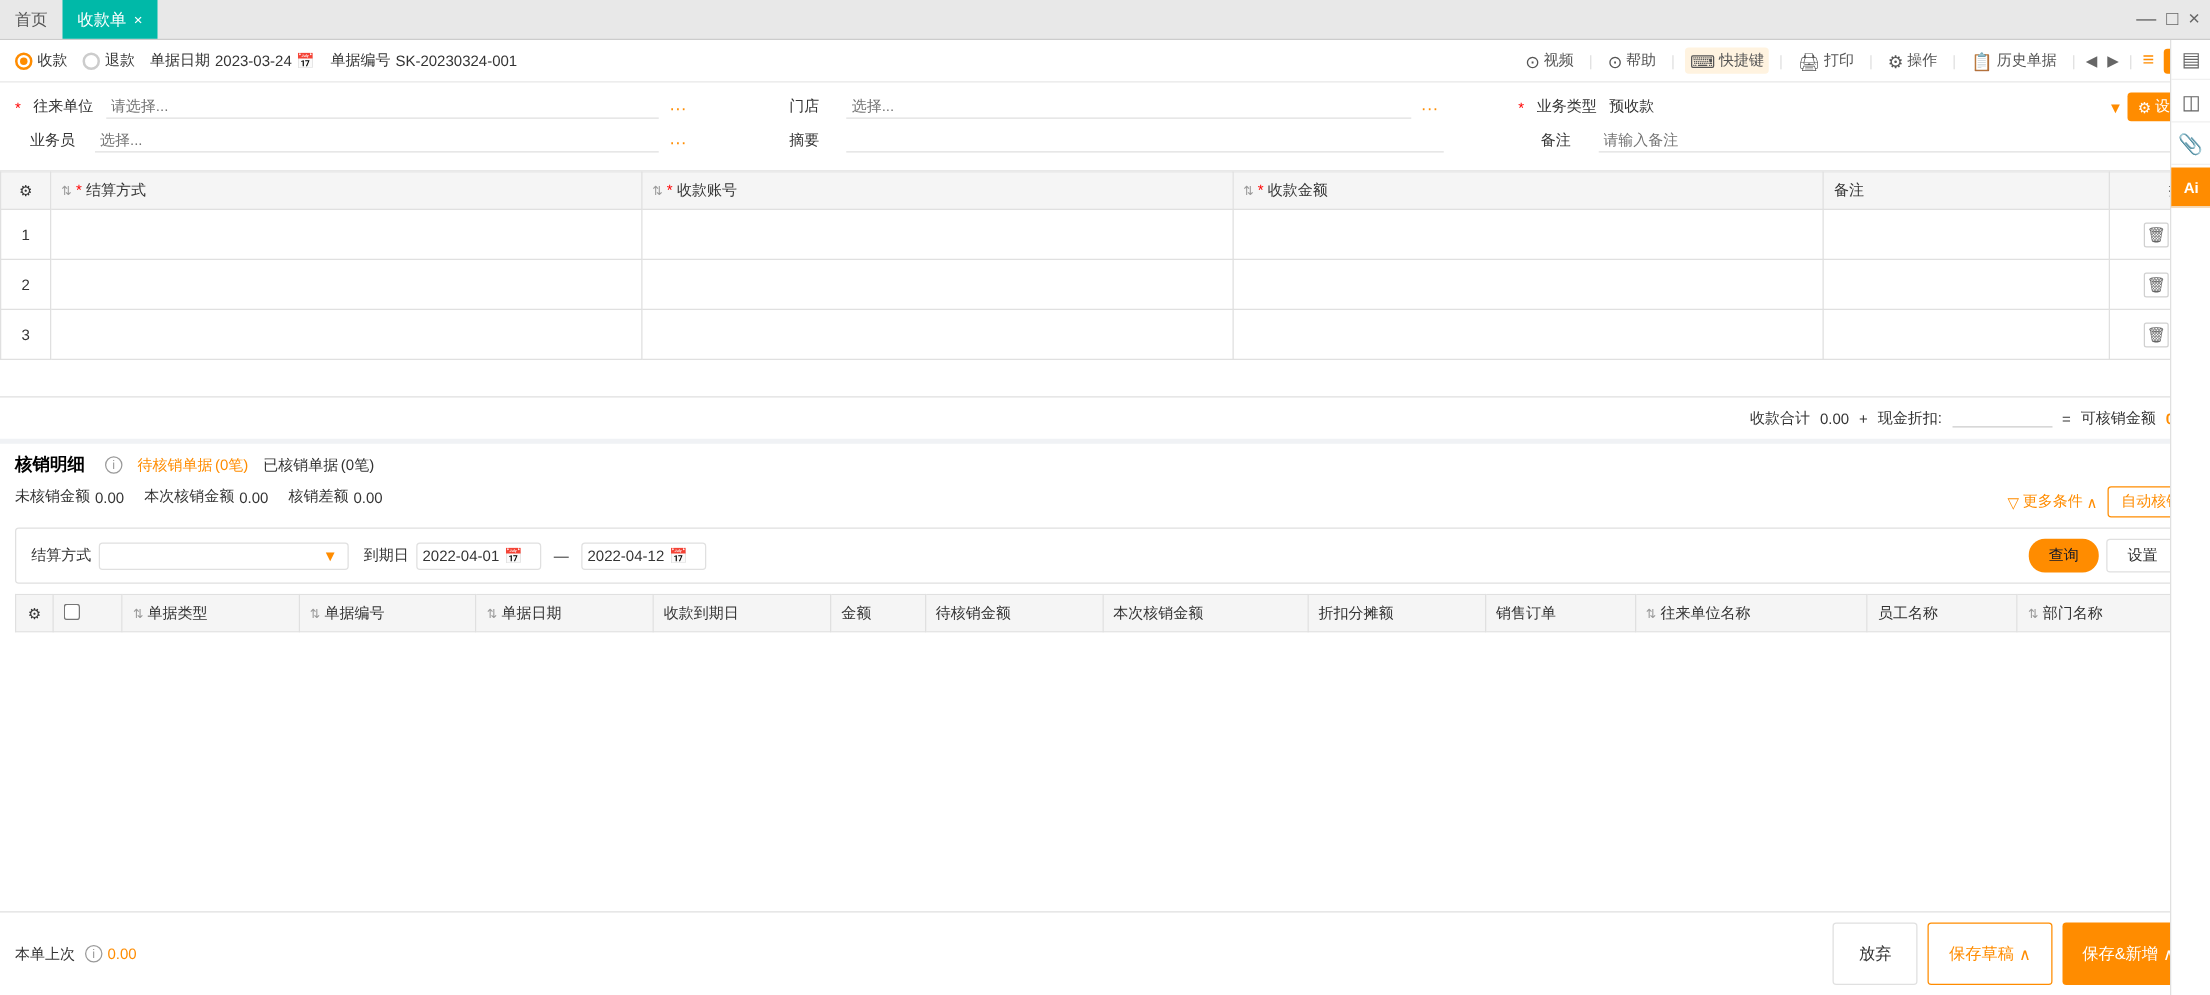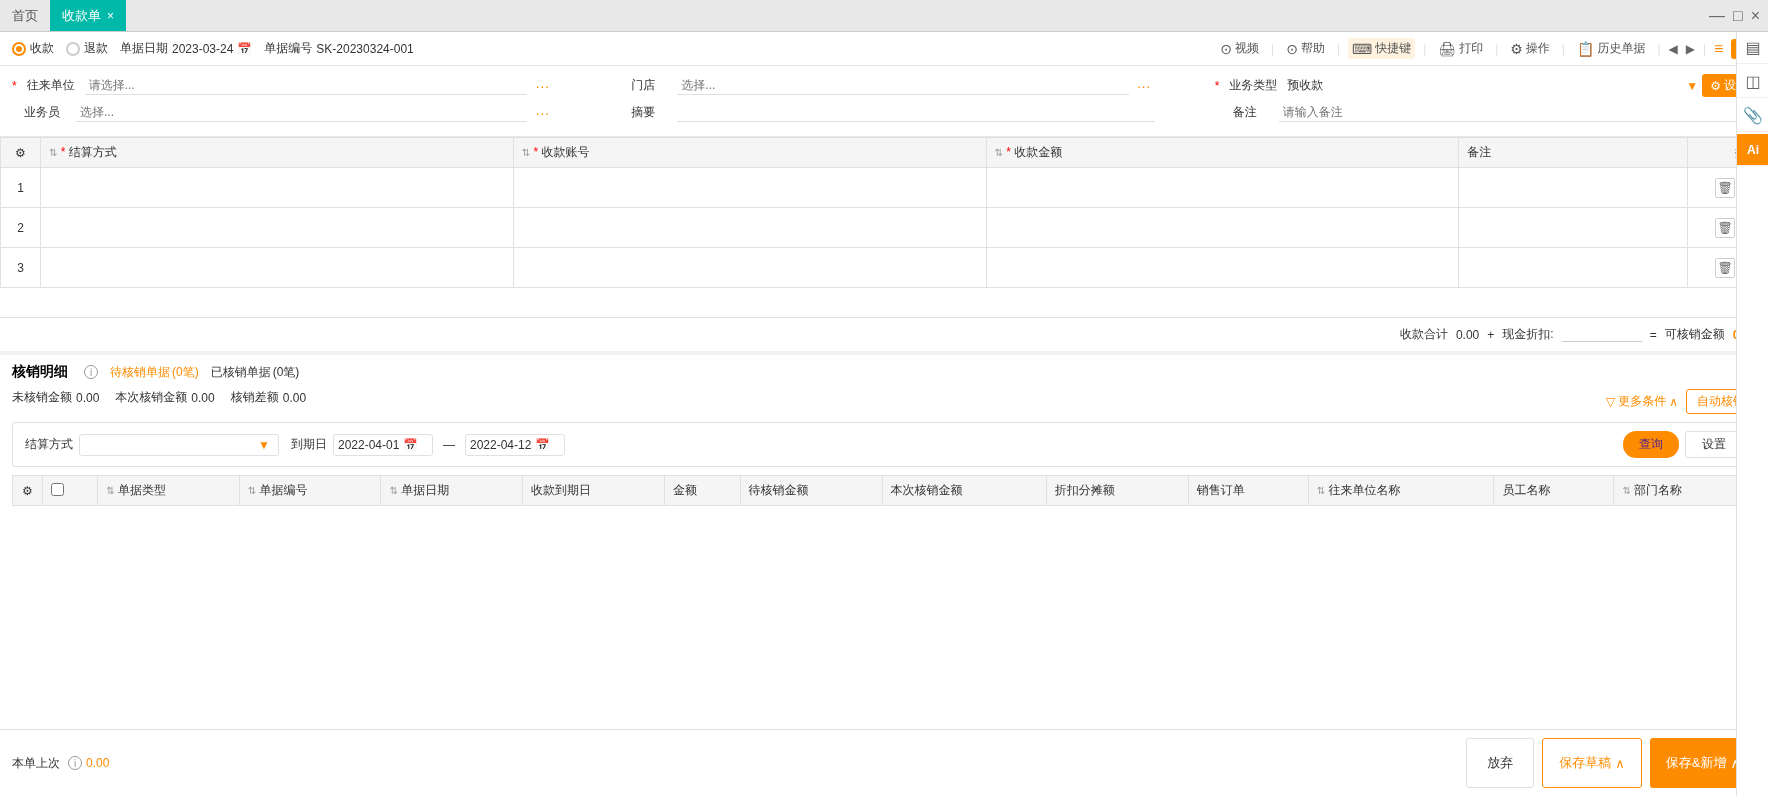--- a/index.html
+++ b/index.html
@@ -71,21 +71,21 @@
     .auto-btn { background: #fff; border: 1px solid #ff8c00; color: #ff8c00; border-radius: 3px; padding: 3px 10px; cursor: pointer; font-size: 12px; }
     .filter-btn { color: #ff8c00; font-size: 12px; cursor: pointer; display: flex; align-items: center; gap: 3px; }
 
     
     .filter-row { display: flex; align-items: center; gap: 12px; padding: 6px 0; border: 1px solid #e0e0e0; border-radius: 3px; padding: 8px 12px; margin-bottom: 8px; }
     .filter-field { display: flex; align-items: center; gap: 6px; font-size: 12px; }
     .filter-select { border: 1px solid #e0e0e0; border-radius: 3px; padding: 3px 8px; font-size: 12px; min-width: 120px; display: flex; align-items: center; gap: 4px; cursor: pointer; color: #999; }
     .filter-select .arrow { color: #ff8c00; }
     .filter-date { border: 1px solid #e0e0e0; border-radius: 3px; padding: 3px 4px; font-size: 12px; display: flex; align-items: center; gap: 4px; min-width: 100px; cursor: pointer; }
     .date-icon { color: #ff8c00; font-size: 12px; }
-    .query-btn { background: #ff8c00; color: #4c1d95; border: none; border-radius: 13px; padding: 4px 16px; cursor: pointer; font-size: 12px; }
+    .query-btn { background: #ff8c00; color: #0f172a; border: none; border-radius: 13px; padding: 4px 16px; cursor: pointer; font-size: 12px; }
     .setting-btn { background: #fff; border: 1px solid #e0e0e0; color: #333; border-radius: 3px; padding: 4px 16px; cursor: pointer; font-size: 12px; }
 
     
     .bottom-table { width: 100%; border-collapse: collapse; font-size: 12px; }
     .bottom-table th { background: #f5f5f5; border: 1px solid #e0e0e0; padding: 6px 8px; text-align: left; font-weight: normal; white-space: nowrap; }
     .bottom-table th:first-child { width: 30px; text-align: center; }
 
     
     .bottom-bar { display: flex; align-items: center; padding: 8px 12px; border-top: 1px solid #e0e0e0; background: #fff; flex-shrink: 0; }
     .bottom-info { font-size: 12px; color: #333; display: flex; align-items: center; gap: 4px; }

